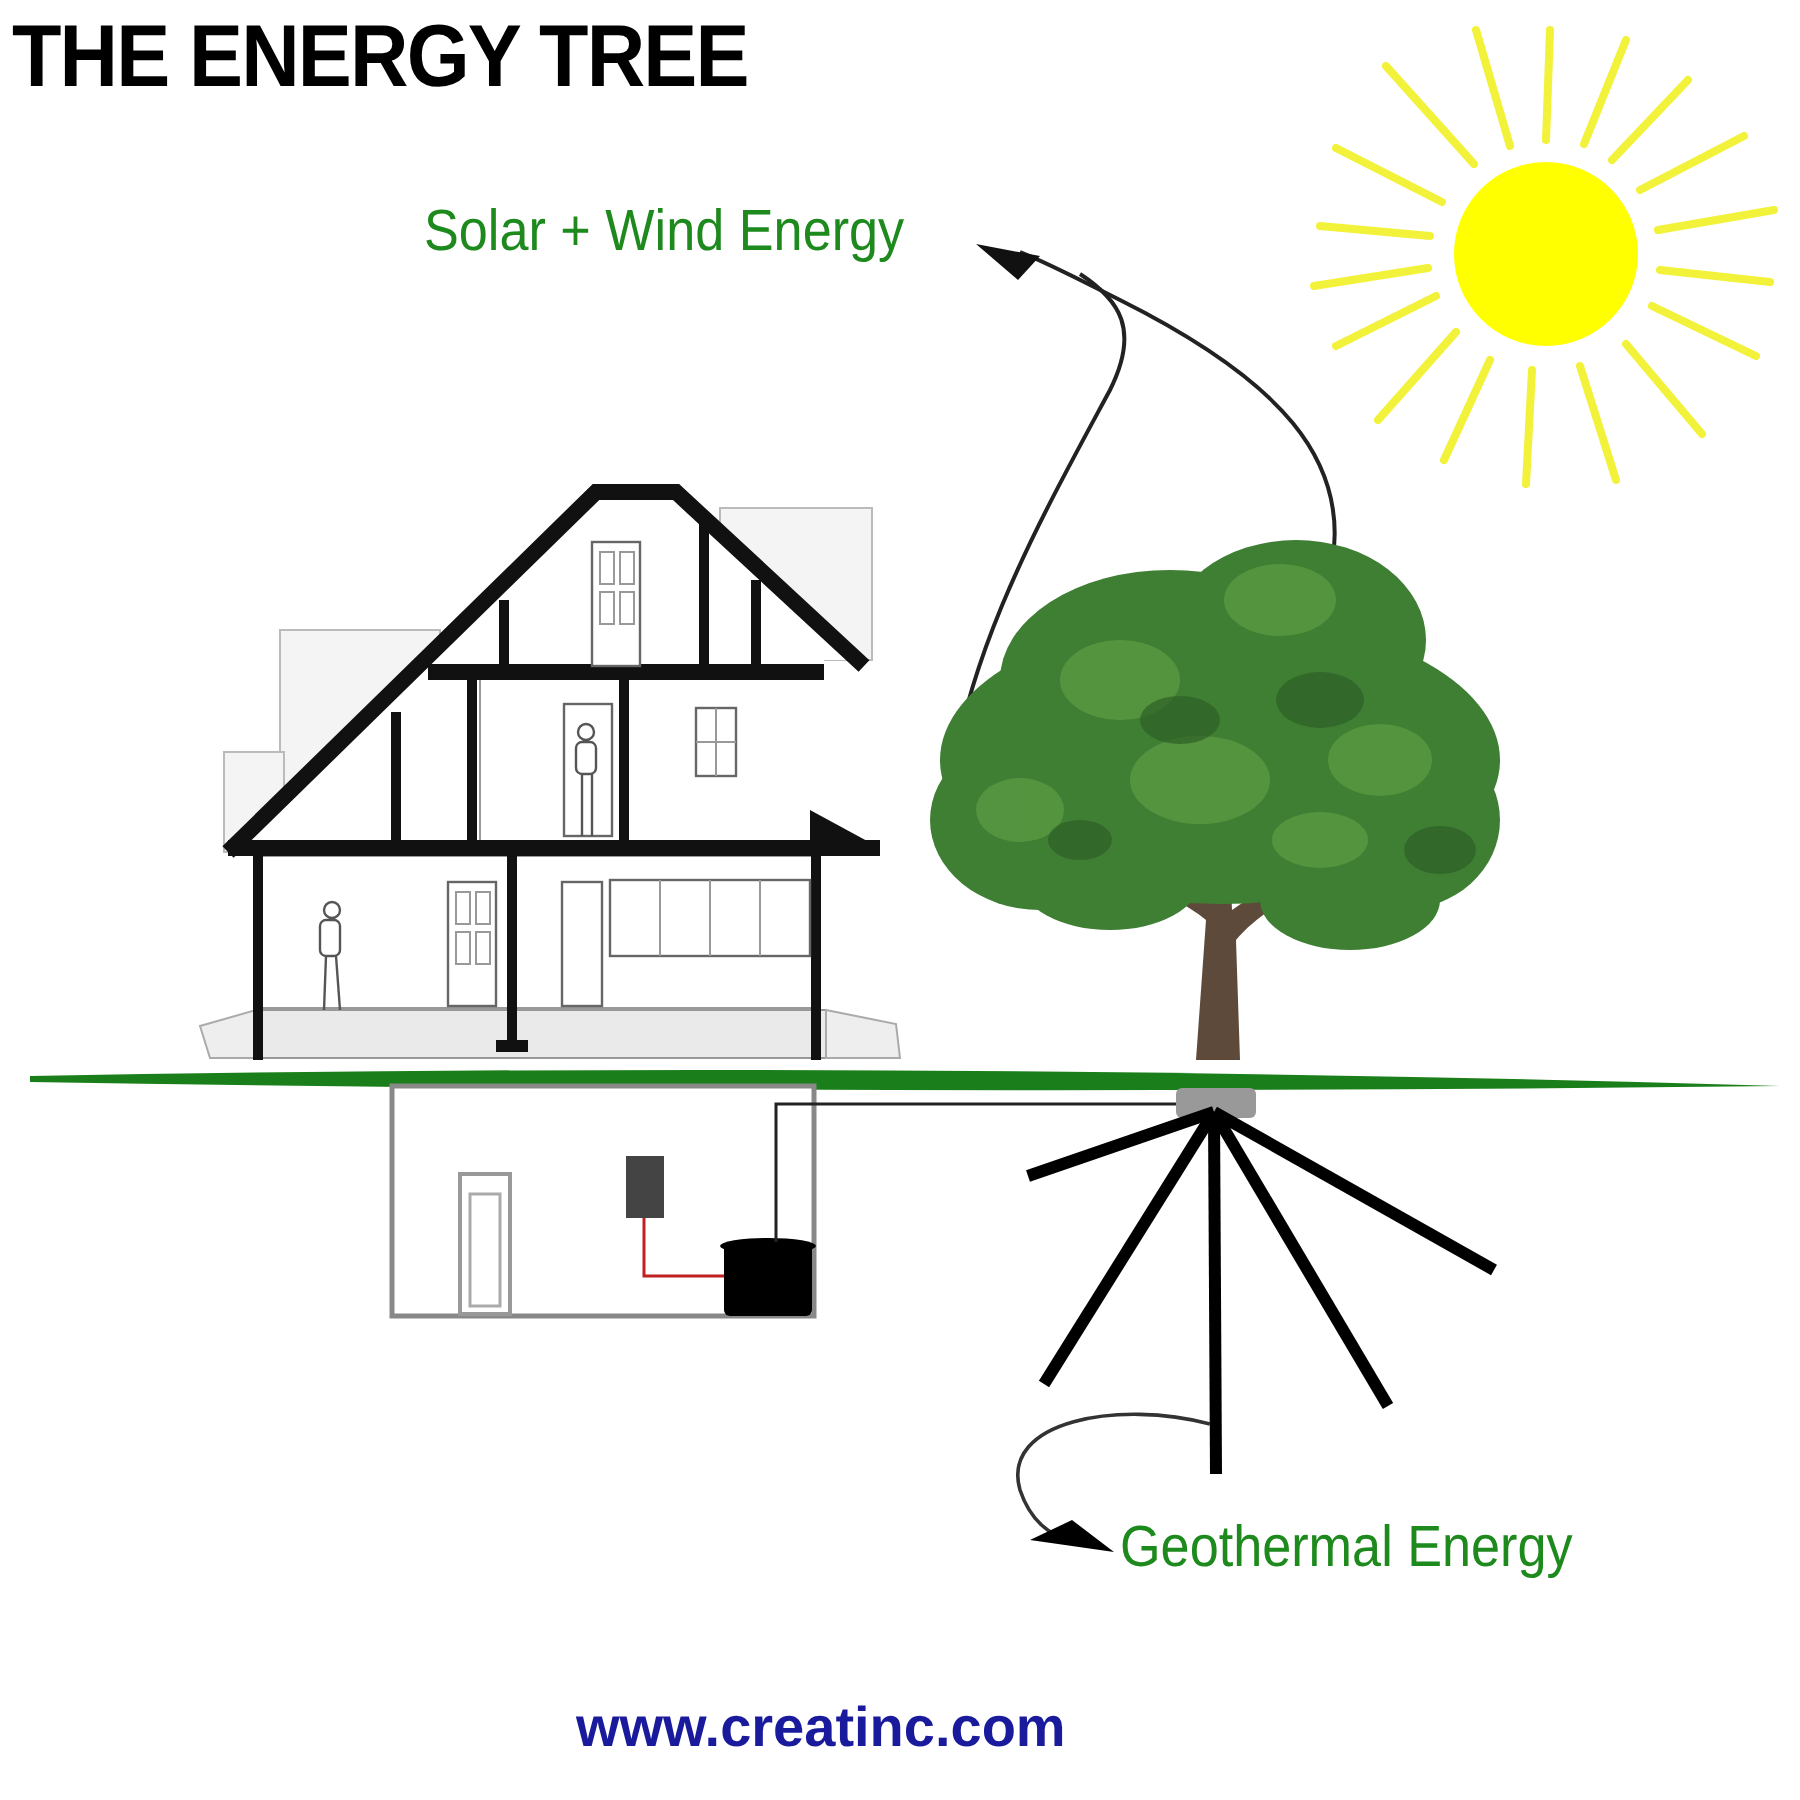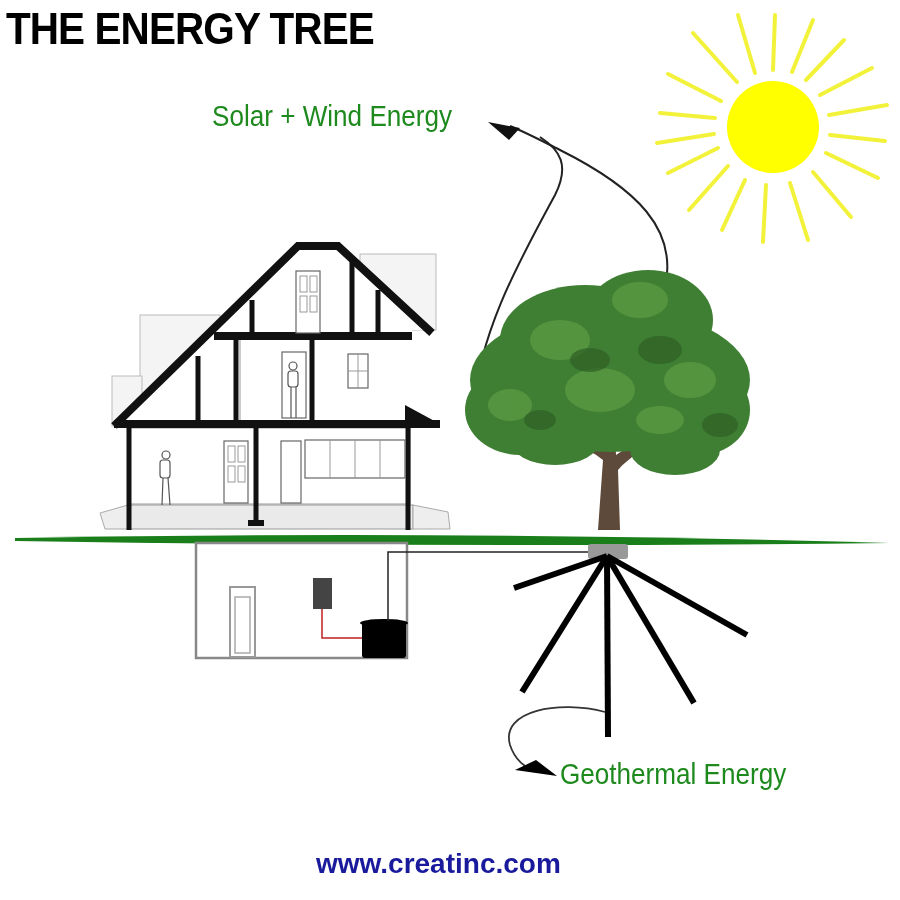--- a/index.html
+++ b/index.html
@@ -1,21 +1,21 @@
 <!DOCTYPE html>
 <html><head>
   <meta charset="utf-8">
   <style>
     html, body { margin: 0; padding: 0; background: #ffffff; }
     body { width: 900px; height: 900px; position: relative; overflow: hidden; font-family: "Liberation Sans", sans-serif; }
     .title { position: absolute; left: 6px; top: 4px; font-family: "Liberation Sans", sans-serif; font-weight: bold; font-size: 44px; color: #000; letter-spacing: -1px; transform: scaleX(0.92); transform-origin: left top; }
     .label-green { position: absolute; color: #1e8a1e; font-family: "Liberation Sans", sans-serif; font-size: 29px; transform: scaleX(0.9); transform-origin: left top; }
     .label-solar { left: 212px; top: 100px; }
     .label-geo { left: 560px; top: 758px; }
-    .url { position: absolute; left: 316px; top: 848px; color: #1a1a9c; font-family: "Liberation Sans", sans-serif; font-weight: bold; font-size: 28px; }
+    .url { position: absolute; left: 288px; top: 848px; color: #1a1a9c; font-family: "Liberation Sans", sans-serif; font-weight: bold; font-size: 28px; }
     svg.scene { position: absolute; left: 0; top: 0; }
   </style>
 </head>
 <body>
 
 <svg class="scene" width="900" height="900" viewBox="0 0 900 900" xmlns="http://www.w3.org/2000/svg">
 
   <g>
     <circle cx="773" cy="127" r="46" fill="#ffff00"></circle>
     <g stroke="#f2f23a" stroke-width="4" stroke-linecap="round">

